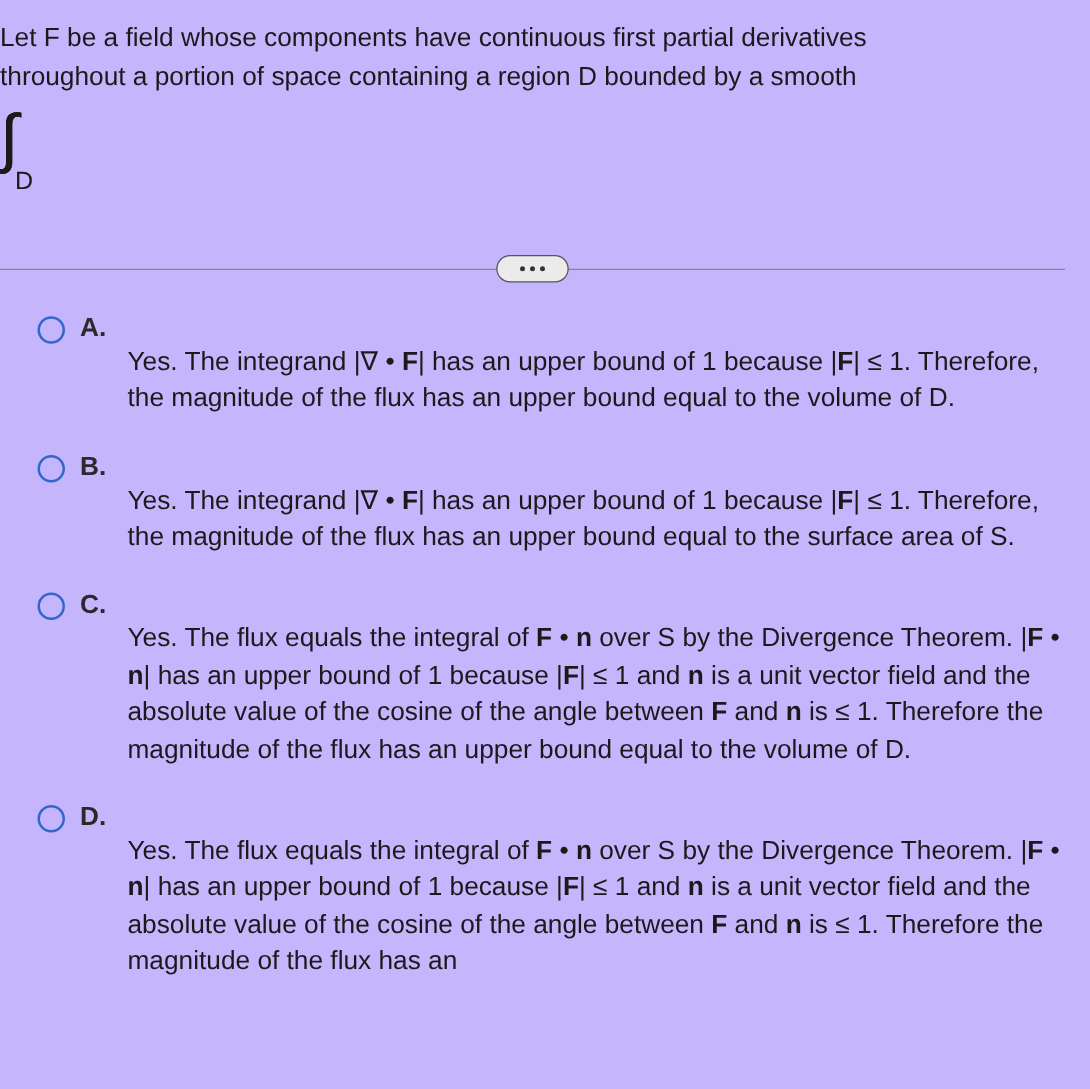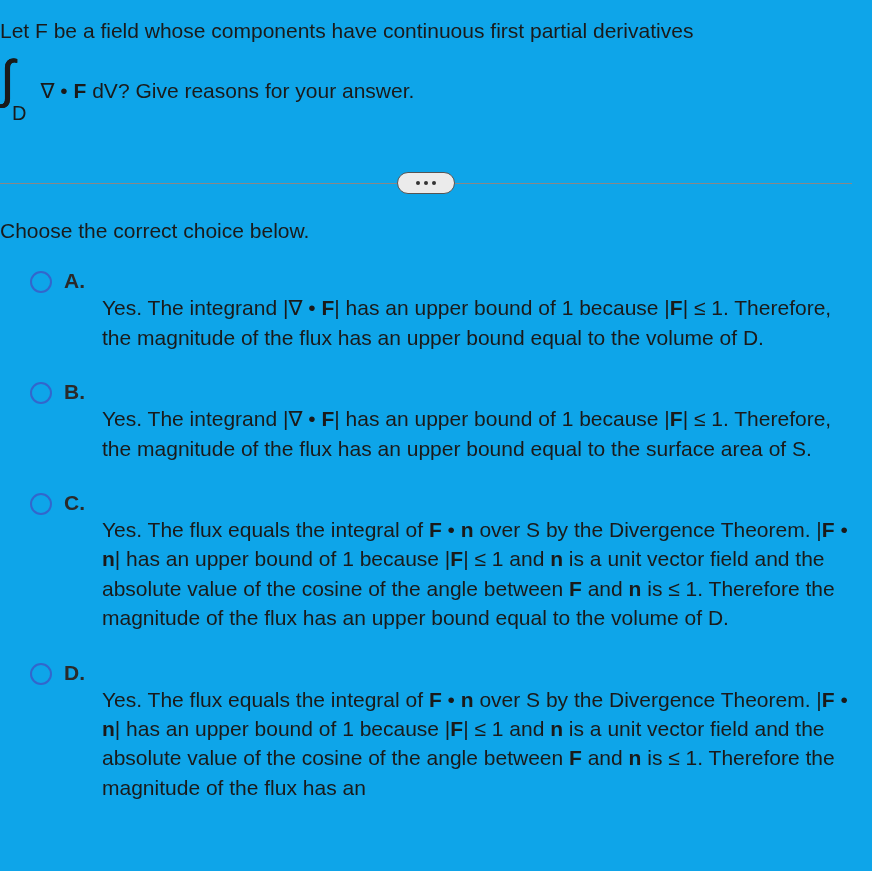--- a/index.html
+++ b/index.html
@@ -8,21 +8,21 @@
       padding: 0;
     }
     body {
       font-family: Arial, Helvetica, sans-serif;
       background: #e8e8e8;
       padding: 0;
       width: 872px;
       color: #2a2a2a;
     }
     .page {
-      background: #0ea5e9;
+      background: #c4b5fd;
       padding: 12px 20px 15px 0;
       min-height: 871px;
     }
     .question-block {
       font-size: 21px;
       line-height: 1.4;
       color: #1a1a1a;
       padding: 4px 10px 14px 0;
     }
     .question-block .line {
@@ -125,41 +125,38 @@
       max-height: 855px;
     }
   </style>
 </head>
 <body>
 
 <div class="page cutoff">
 
   <div class="question-block">
     <div class="line">Let F be a field whose components have continuous first partial derivatives</div>
+    <div class="line">throughout a portion of space containing a region D bounded by a smooth</div>
     <div class="integral-line">
       <div>
         <span class="integral-symbol">∫∫∫</span>
         <span class="integral-sub">D</span>
-      </div>
-      <div style="margin-left:14px">
-        <span>∇ • </span><span class="b">F</span><span> dV? Give reasons for your answer.</span>
       </div>
     </div>
   </div>
 
   <div class="divider-wrap">
     <hr class="divider-line">
     <div class="divider-pill">
       <span class="dot"></span>
       <span class="dot"></span>
       <span class="dot"></span>
     </div>
   </div>
 
-  <div class="choose-text">Choose the correct choice below.</div>
 
   <div class="options">
 
     <div class="option">
       <div class="radio"></div>
       <div class="option-label">A.</div>
       <div class="option-text">
         Yes. The integrand |∇ • <span class="b">F</span>| has an upper bound of 1 because |<span class="b">F</span>| ≤ 1. Therefore, the magnitude of the flux has an upper bound equal to the volume of D.
       </div>
     </div>

